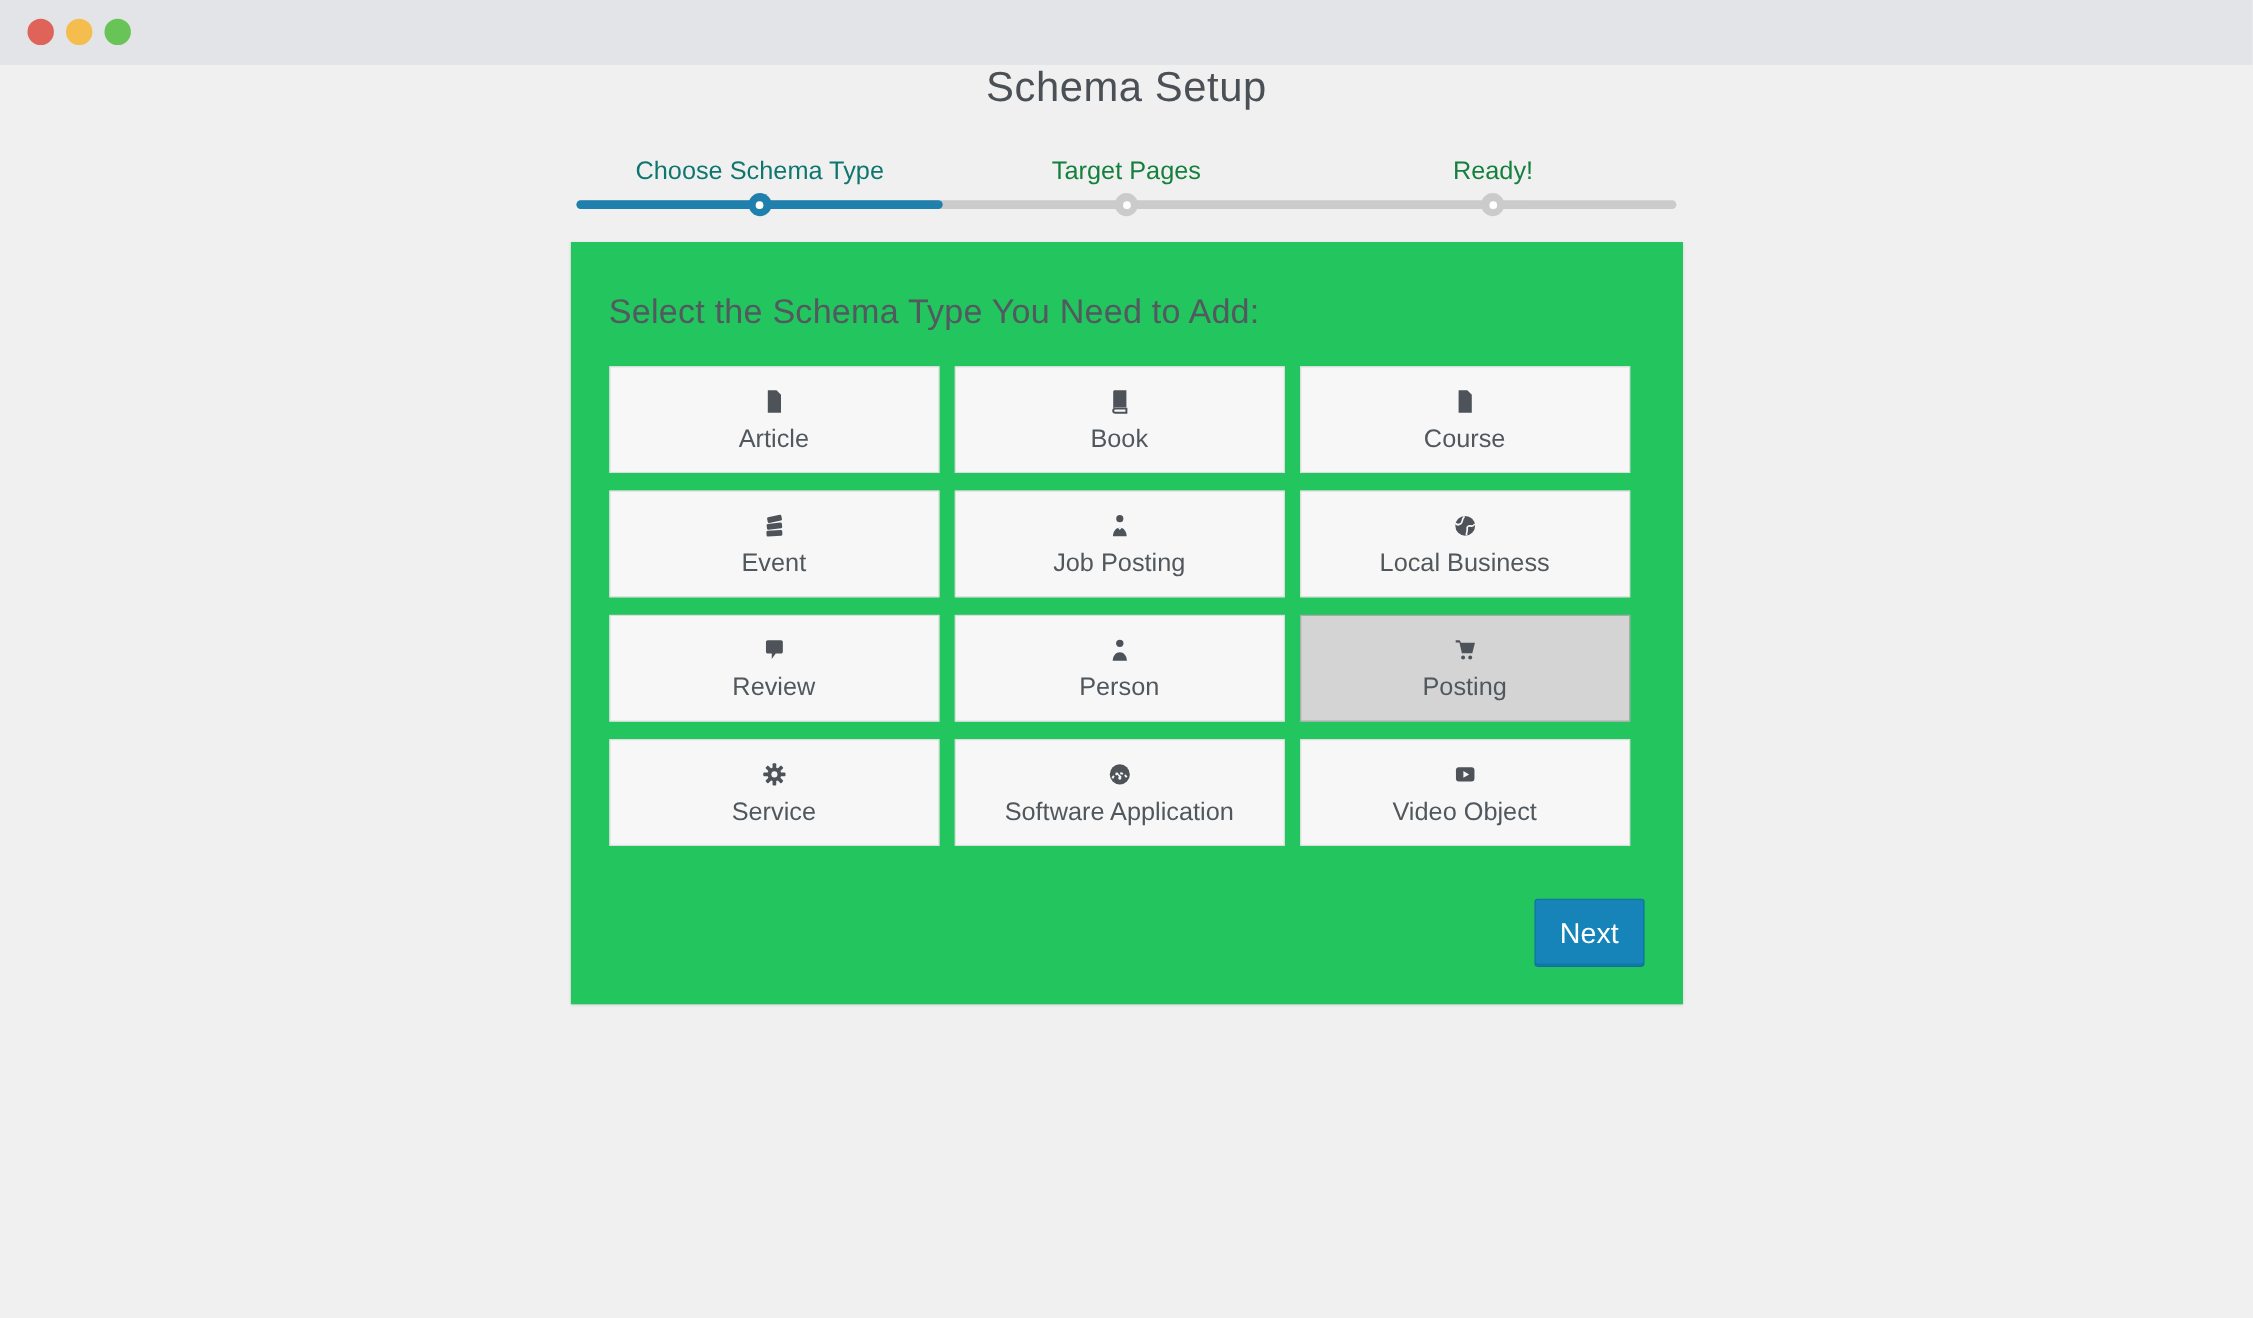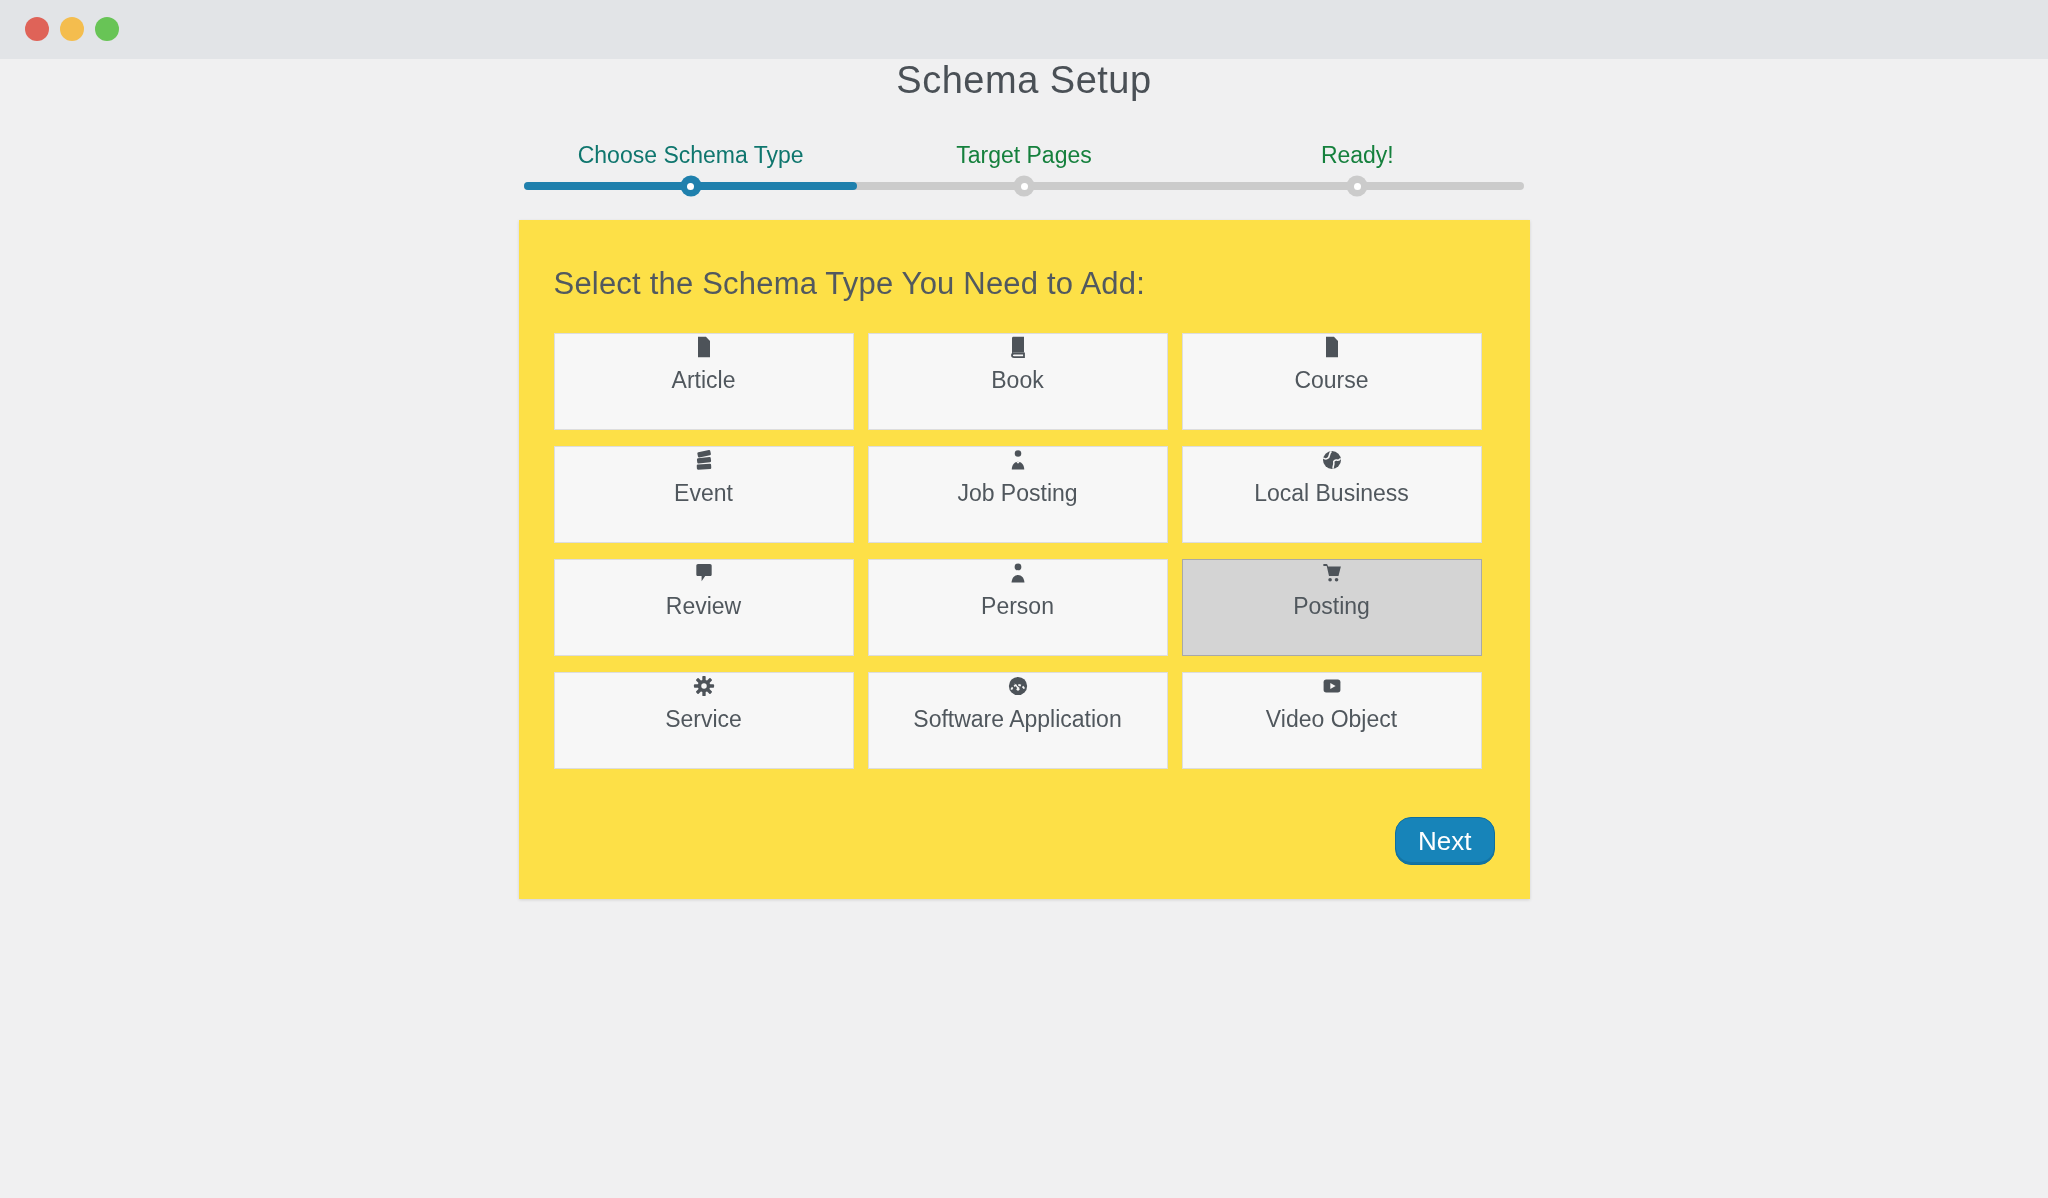--- a/index.html
+++ b/index.html
@@ -64,21 +64,21 @@
     background:#ffffff; transform:translate(-50%,-50%);
   }
   .dot-1 { left:16.667%; background:#1f80ad; }
   .dot-2 { left:50%;     background:#cbcbcb; }
   .dot-3 { left:83.333%; background:#cbcbcb; }
 
   
   .card {
     width:1011px;
     margin:30px auto 0;
-    background:#fde047;
+    background:#22c55e;
     box-shadow:0 1px 3px rgba(0,0,0,.13);
     padding:46px 35px 34px 35px;
   }
   .card-heading {
     font-size:31px;
     font-weight:400;
     color:#52595f;
     letter-spacing:.2px;
   }
 
@@ -89,41 +89,42 @@
     grid-template-columns:repeat(3, 300px);
     gap:16px 14px;
   }
   .type-btn {
     height:97px;
     background:#f7f7f7;
     border:1px solid #dddddd;
     display:flex;
     flex-direction:column;
     align-items:center;
+    justify-content:center;
     gap:7px;
     cursor:pointer;
   }
   .type-btn.selected {
     background:#d4d4d4;
     border-color:#a8a8a8;
   }
   .type-btn .icon { height:26px; display:flex; align-items:center; }
   .type-btn .tlabel { font-size:23px; color:#50575d; }
 
   
   .card-footer {
     margin-top:48px;
     display:flex;
     justify-content:flex-end;
   }
   .next-btn {
-    min-width:97px; height:48px;
+    min-width:97px; height:62px;
     background:#1784b9;
     border:1px solid #0f6f9e;
-    border-radius:16px;
+    border-radius:3px;
     color:#ffffff;
     font-size:26px;
     font-family:"Liberation Sans", sans-serif;
     padding:0 22px;
     cursor:pointer;
     box-shadow:inset 0 -2px 0 rgba(0,0,0,.12);
   }
 </style>
 </head>
 <body>

